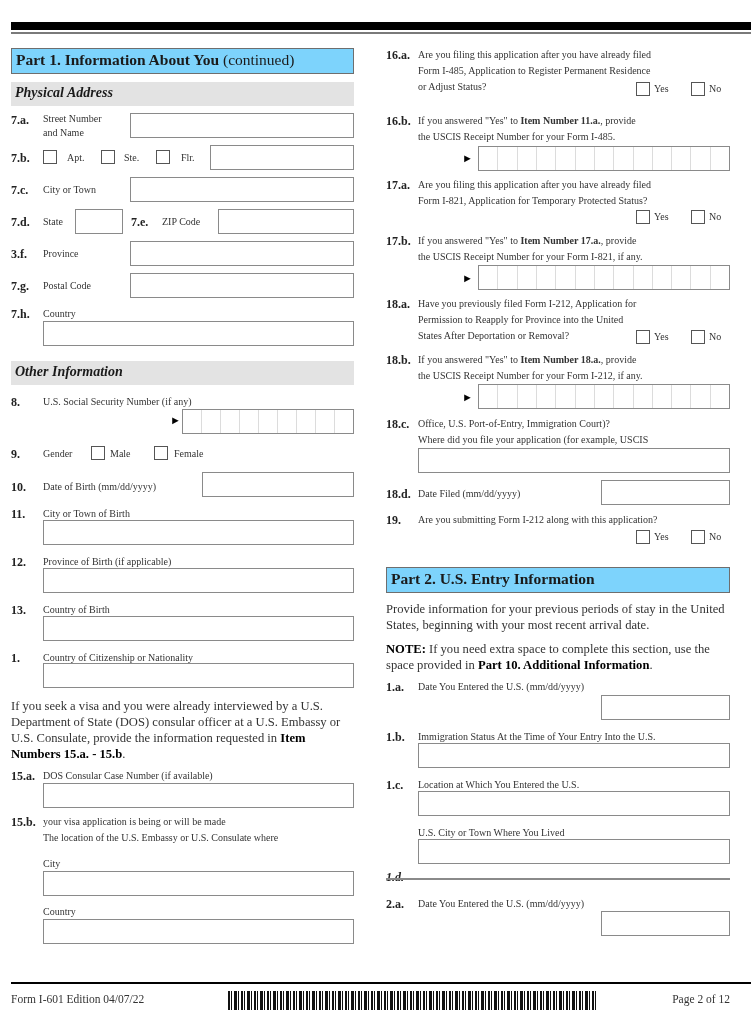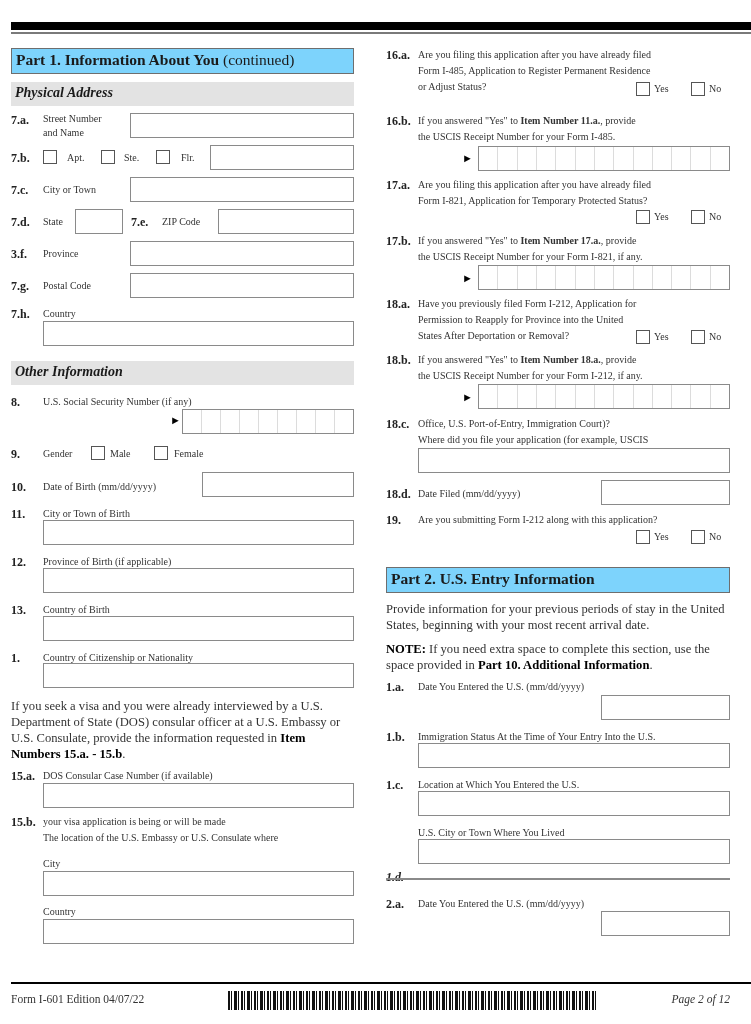--- a/index.html
+++ b/index.html
@@ -281,13 +281,13 @@
 
 <div class="hr" style="left:386px;top:878px;width:344px;"></div>
 
 <div class="num" style="left:386px;top:897px;">2.a.</div>
 <div class="lbl" style="left:418px;top:896px;">Date You Entered the U.S. (mm/dd/yyyy)</div>
 <div class="box" style="left:601px;top:911px;width:129px;"></div>
 
 <div class="footer-line"></div>
 <div class="footer" style="left:11px;">Form I-601   Edition   04/07/22</div>
 <div class="barcode"></div>
-<div class="footer" style="right:21px;font-style:italic;">Page 2 of 12</div>
+<div class="footer" style="right:21px;">Page 2 of 12</div>
 
 </body></html>

